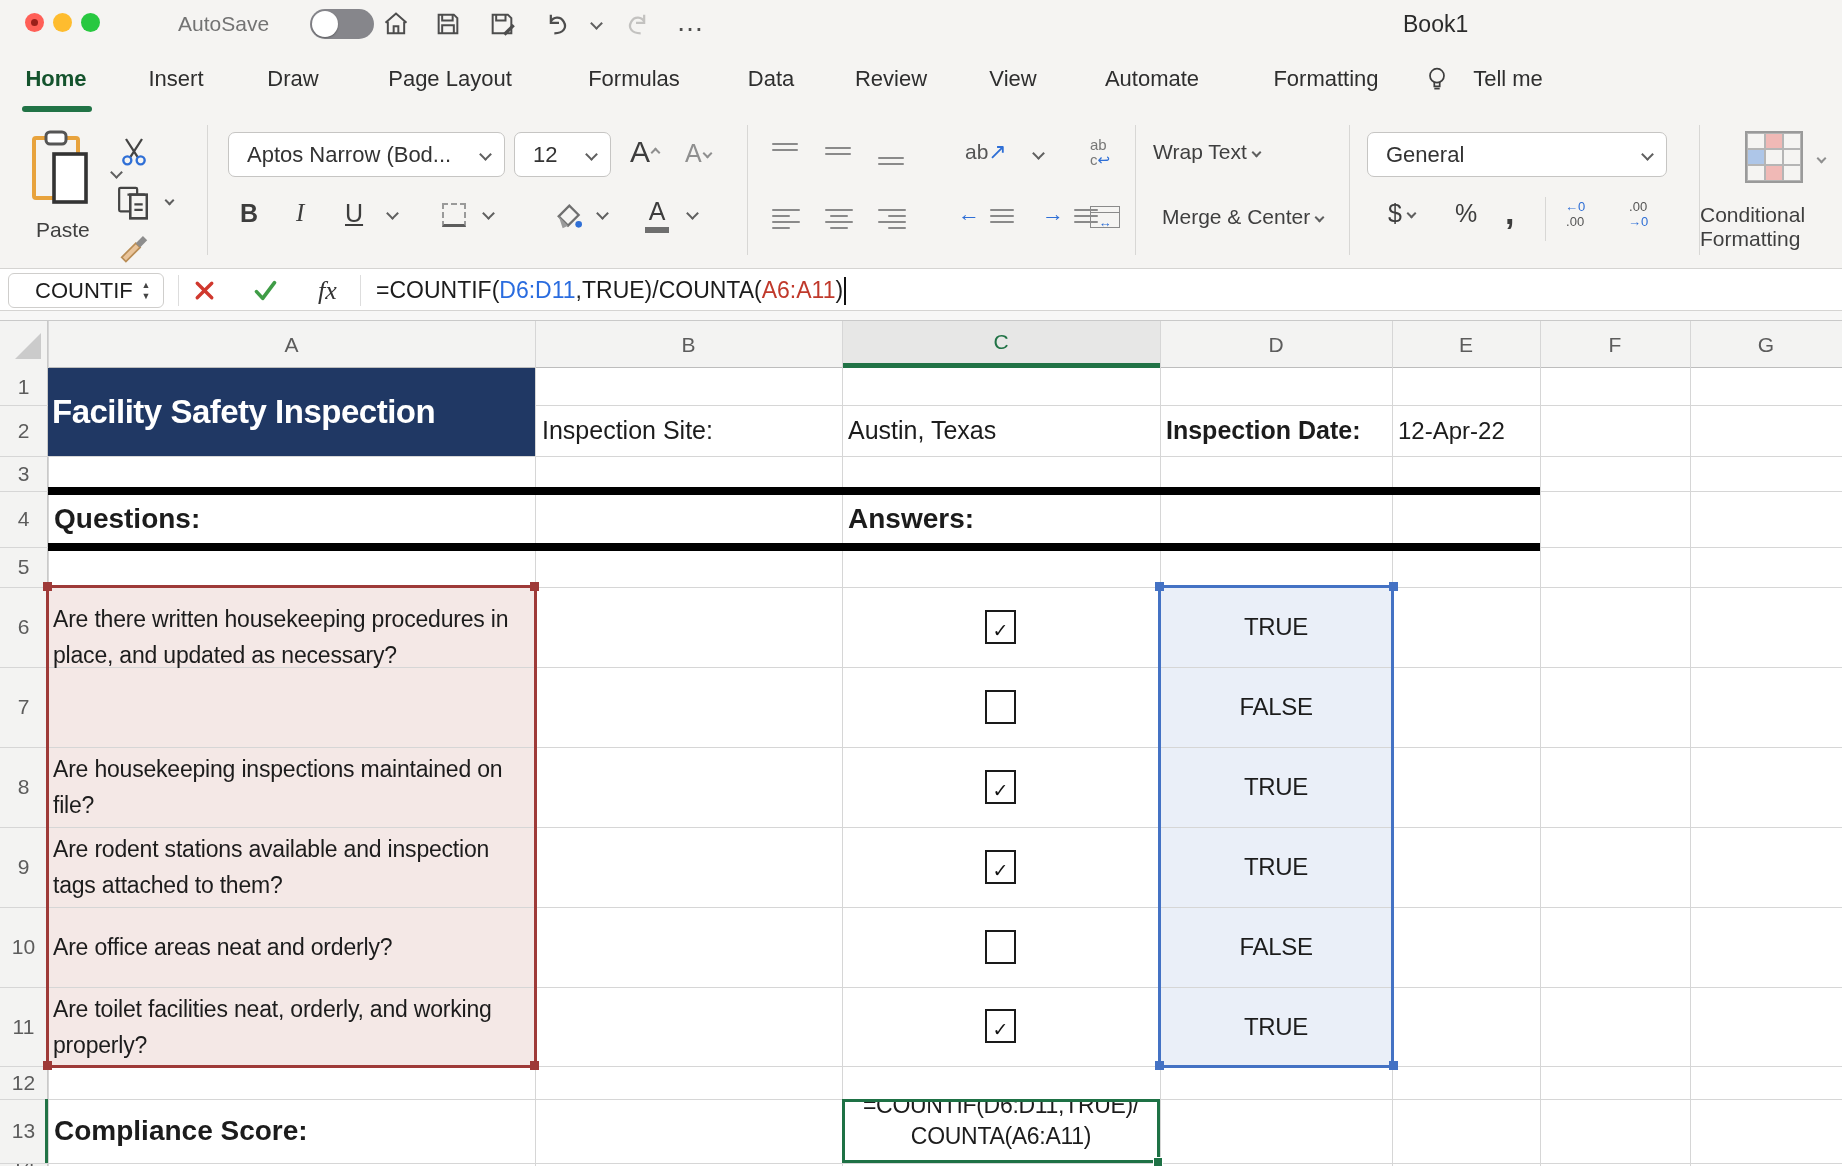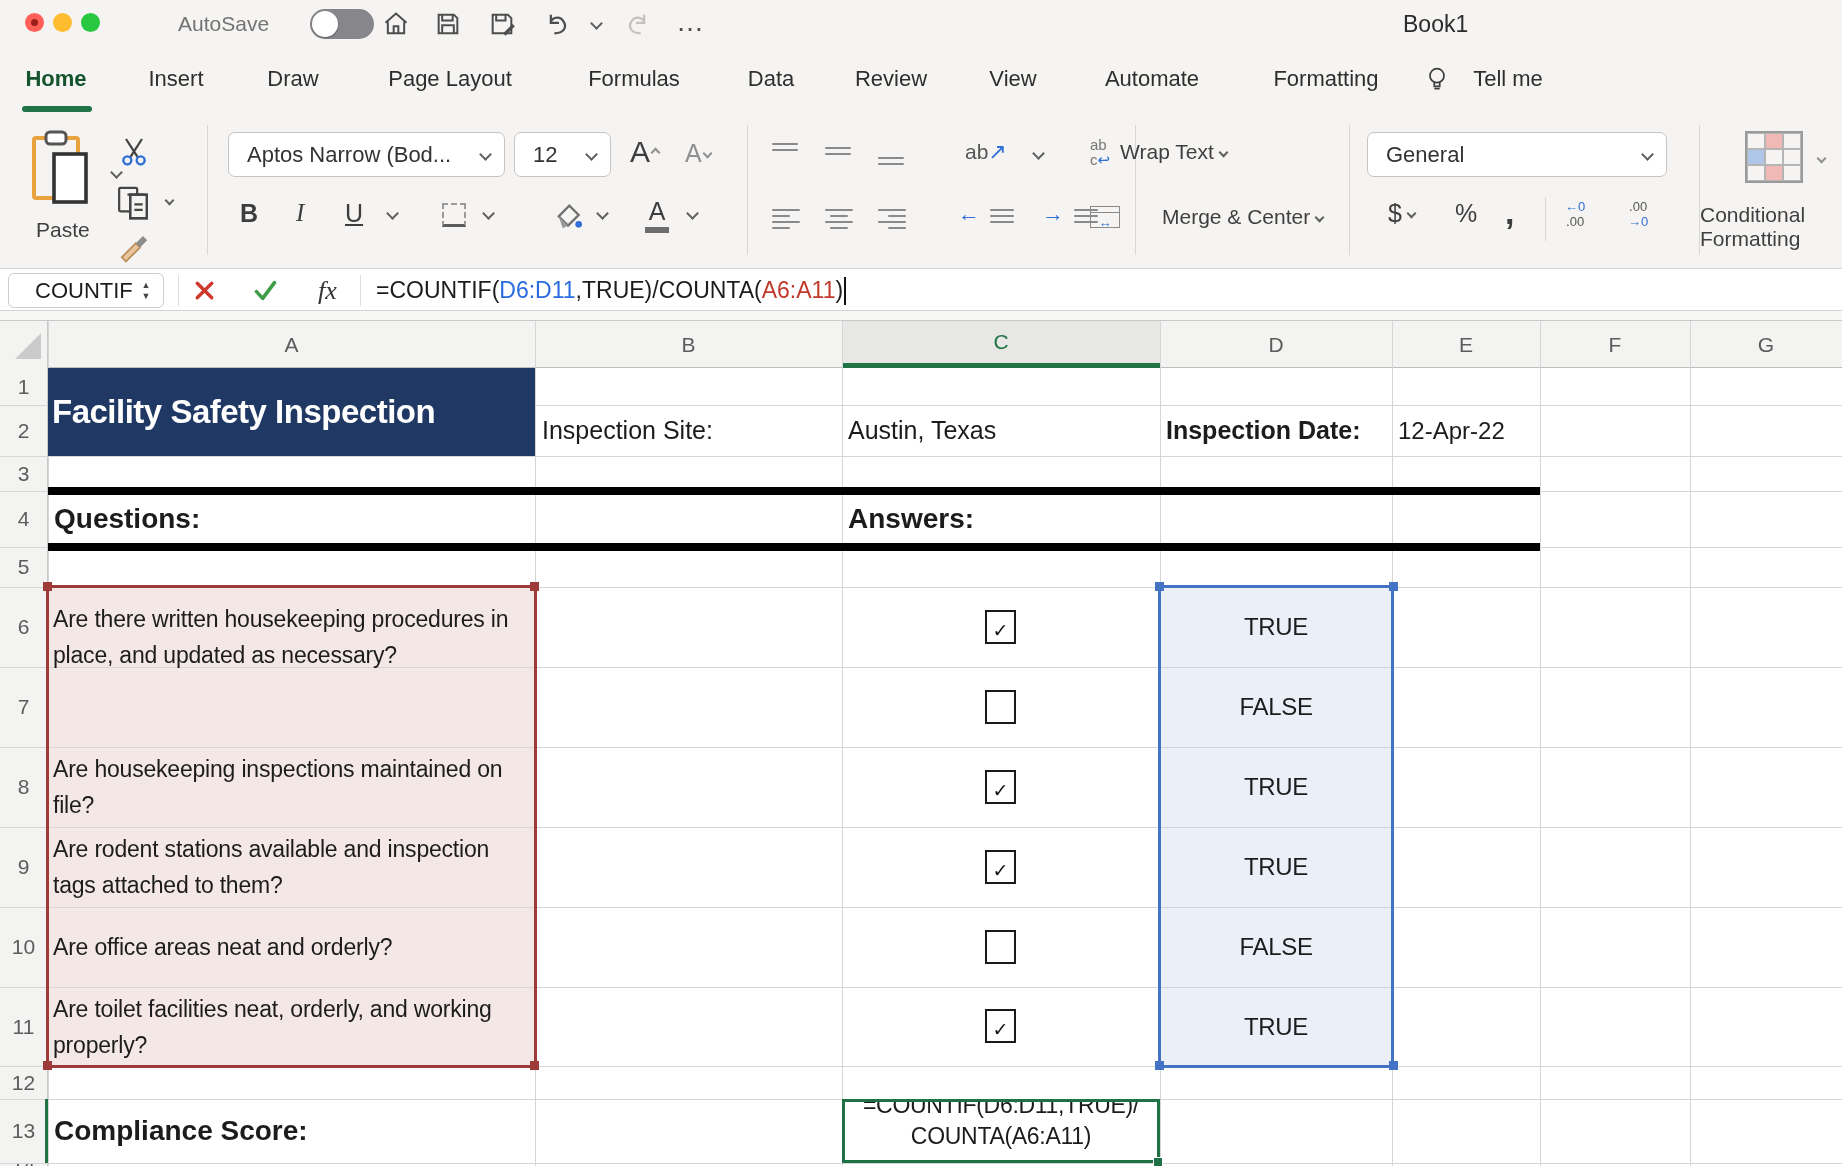--- a/index.html
+++ b/index.html
@@ -261,21 +261,21 @@
       <div style="width:24px"></div>
     </div>
 
   <div class="abs rdiv" style="left:1135px;"></div>
 
   <div class="abs flexc" style="left:1090px;top:20px;">
     <div style="font-size:15px;line-height:15px;color:#777;margin-right:10px;text-align:left;">
       <div>ab</div>
       <div><span>c</span><span class="bluearrow">↩</span></div>
     </div>
-    <span class="rlabel" style="font-size:21px;">Wrap Text</span>
+    <span class="rlabel" style="font-size:21px;margin-left:33px;">Wrap Text</span>
     <span class="chev sm"></span>
   </div>
   <div class="abs flexc" style="left:1090px;top:88px;">
     <div style="width:30px;height:22px;border:1.6px solid #8a8a8a;margin-right:10px;text-align:center;">
       <div style="border-bottom:1.6px solid #8a8a8a;height:6px;"></div>
       <span class="bluearrow" style="font-size:13px;line-height:12px;">↔</span>
     </div>
     <span class="rlabel" style="font-size:21px;margin-left:32px;">Merge &amp; Center</span>
     <span class="chev sm"></span>
   </div>

